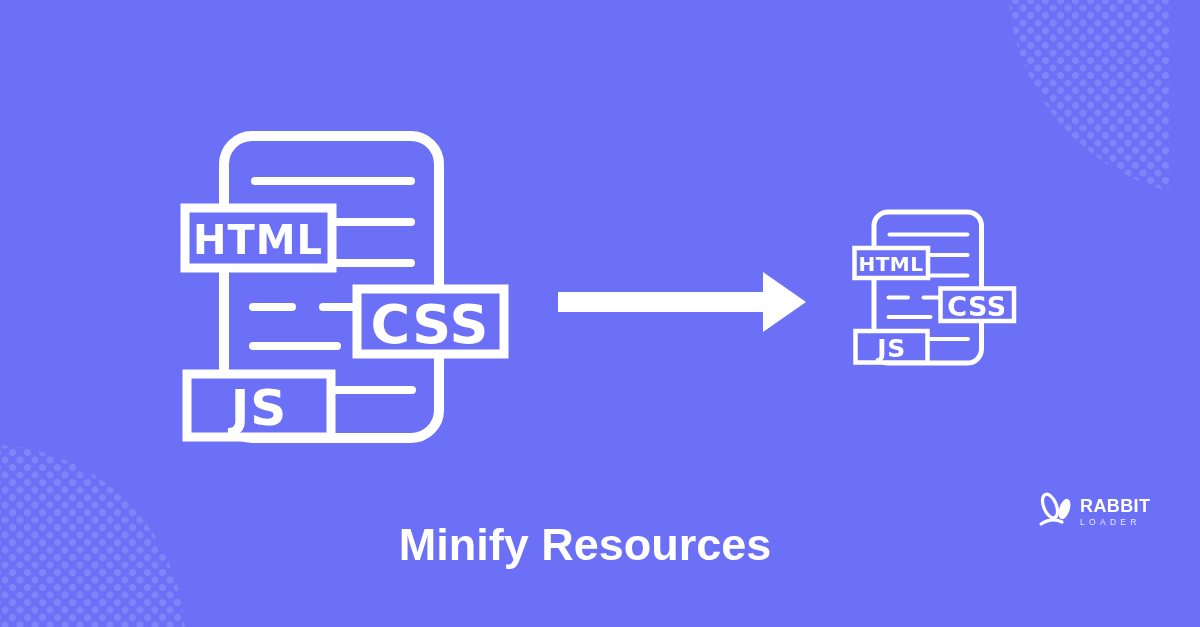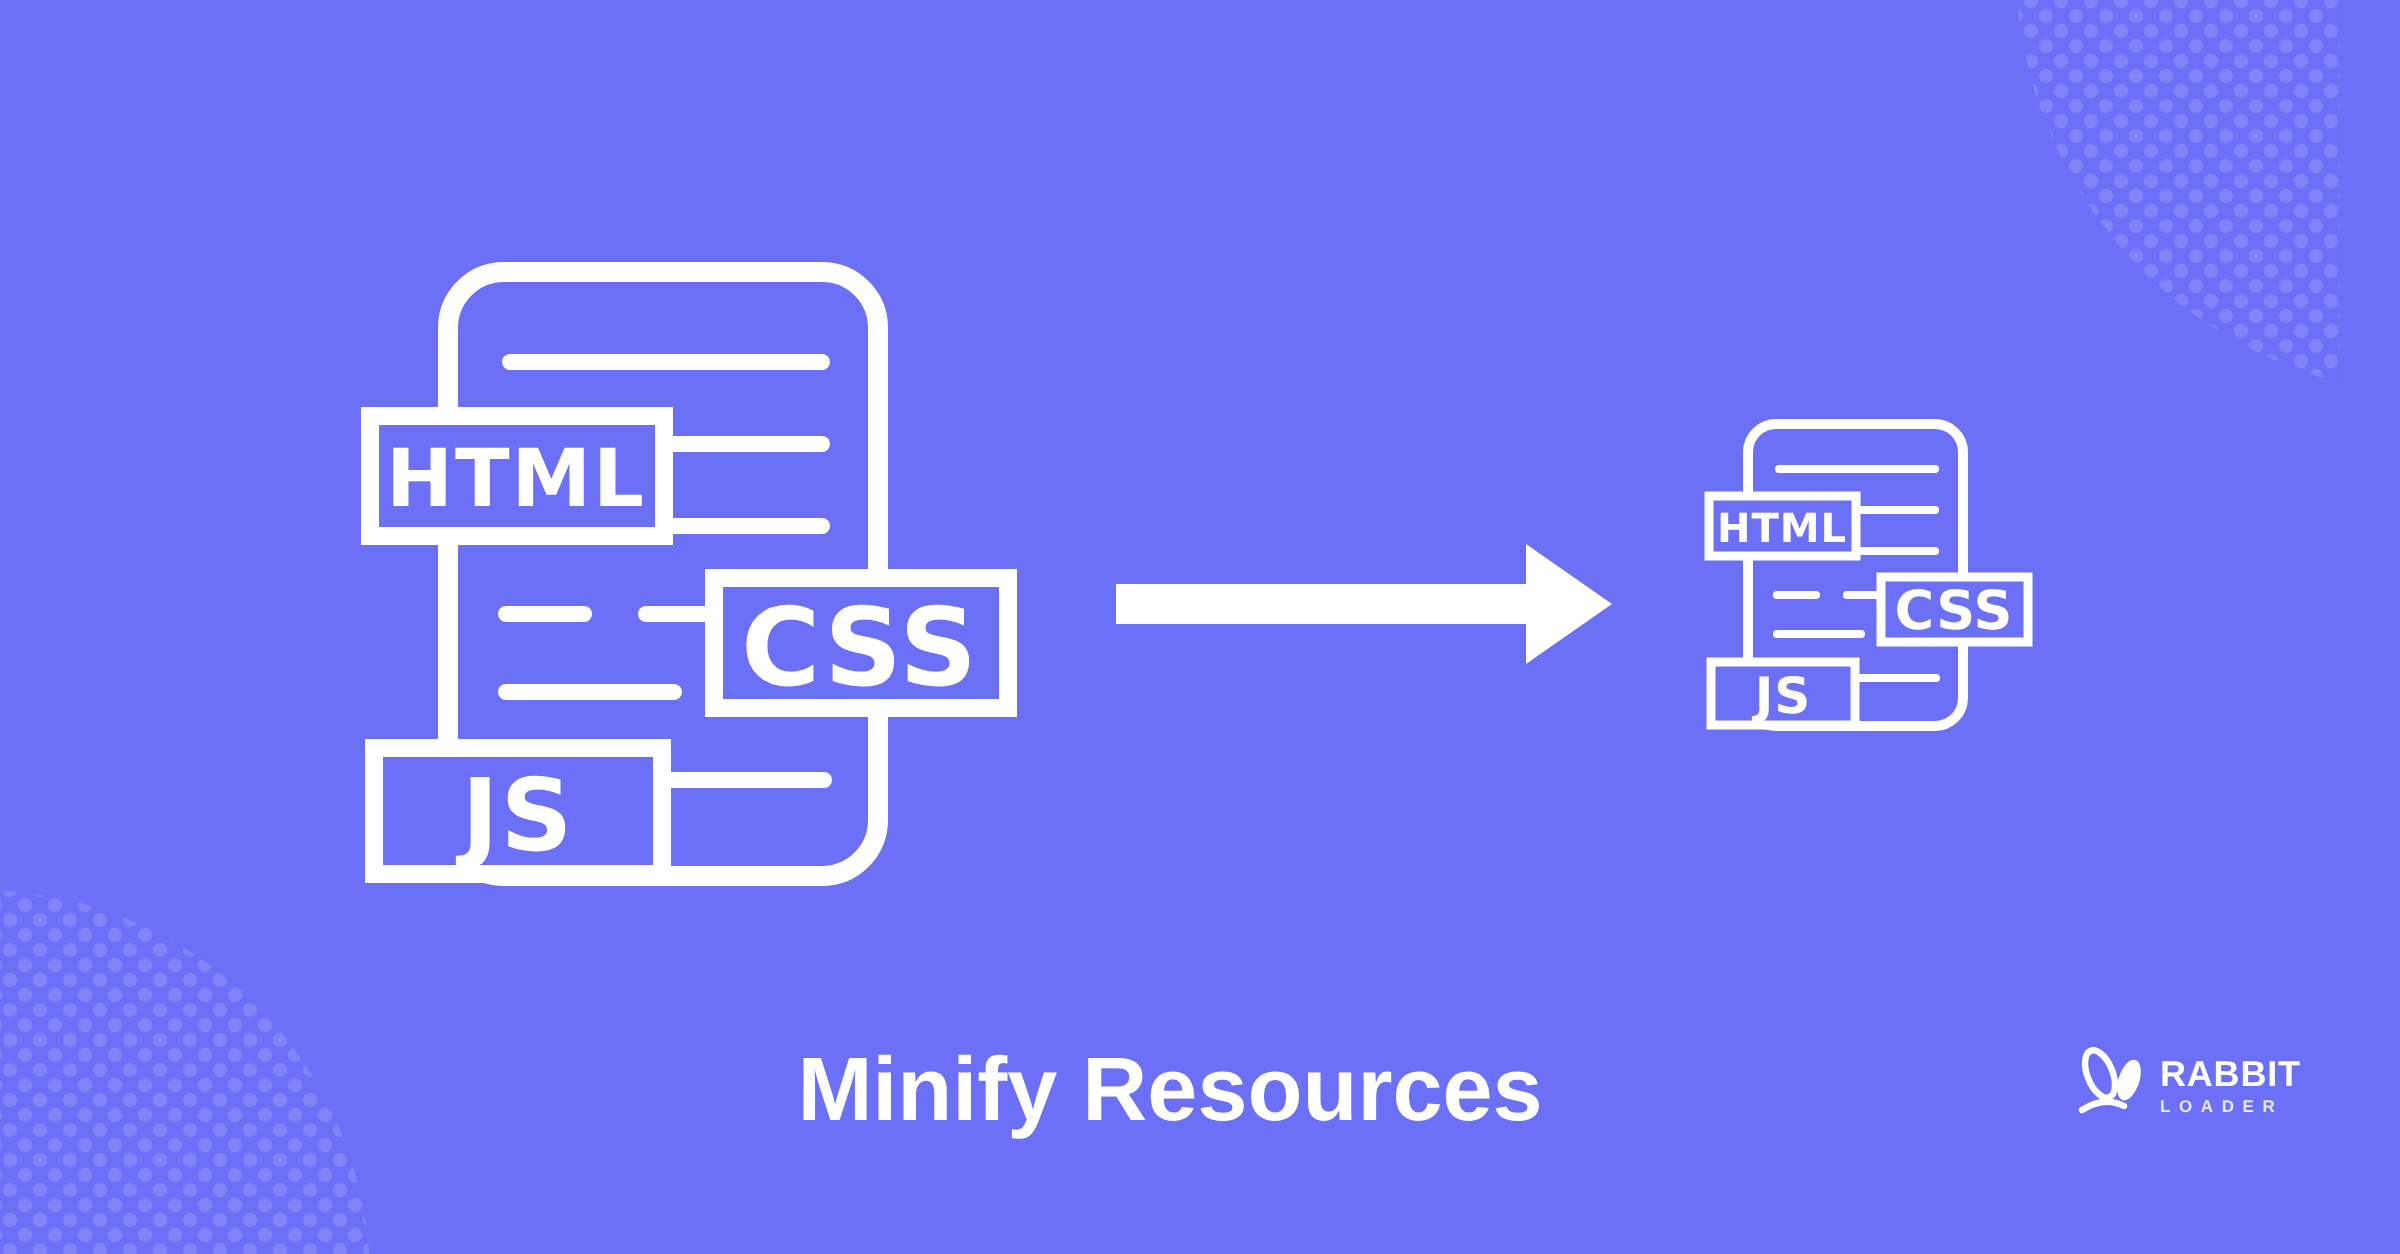--- a/index.html
+++ b/index.html
@@ -43,33 +43,33 @@
   #arrow{position:absolute;left:558px;top:270px;display:block;}
   #arrow path{fill:var(--fg);}
 
   #title{
     position:absolute;left:0;right:0;top:522px;text-align:center;
     color:var(--fg);font-family:"Liberation Sans",sans-serif;
     font-weight:bold;font-size:45px;line-height:1;
   }
 
   
-  #logo{position:absolute;left:1038px;top:522px;display:flex;gap:6px;align-items:flex-start;}
+  #logo{position:absolute;left:1038px;top:491px;display:flex;gap:6px;align-items:flex-start;}
   #logo .ears{display:block;}
   #logo .ears .outline{fill:none;stroke:var(--fg);stroke-width:3.2;}
   #logo .ears .solid{fill:var(--fg);}
   #logo .ears .base{fill:none;stroke:var(--fg);stroke-width:3.2;stroke-linecap:round;}
   #logo .wordmark{display:flex;flex-direction:column;margin-top:6px;}
   #logo .brand{
     color:var(--fg);font-weight:bold;font-size:18px;line-height:1;
     letter-spacing:0.4px;font-family:"Liberation Sans",sans-serif;
   }
   #logo .brand-sub{
     color:var(--fg);opacity:.85;font-size:8.5px;line-height:1;
-    letter-spacing:4.3px;margin-top:3px;font-family:"Liberation Sans",sans-serif;font-weight:bold;
+    letter-spacing:4.3px;margin-top:3px;font-family:"Liberation Sans",sans-serif;
   }
 </style>
 </head>
 <body>
 
 <div id="canvas">
 
   <div id="dots-tr" class="dots"></div>
   <div id="dots-bl" class="dots"></div>
 

